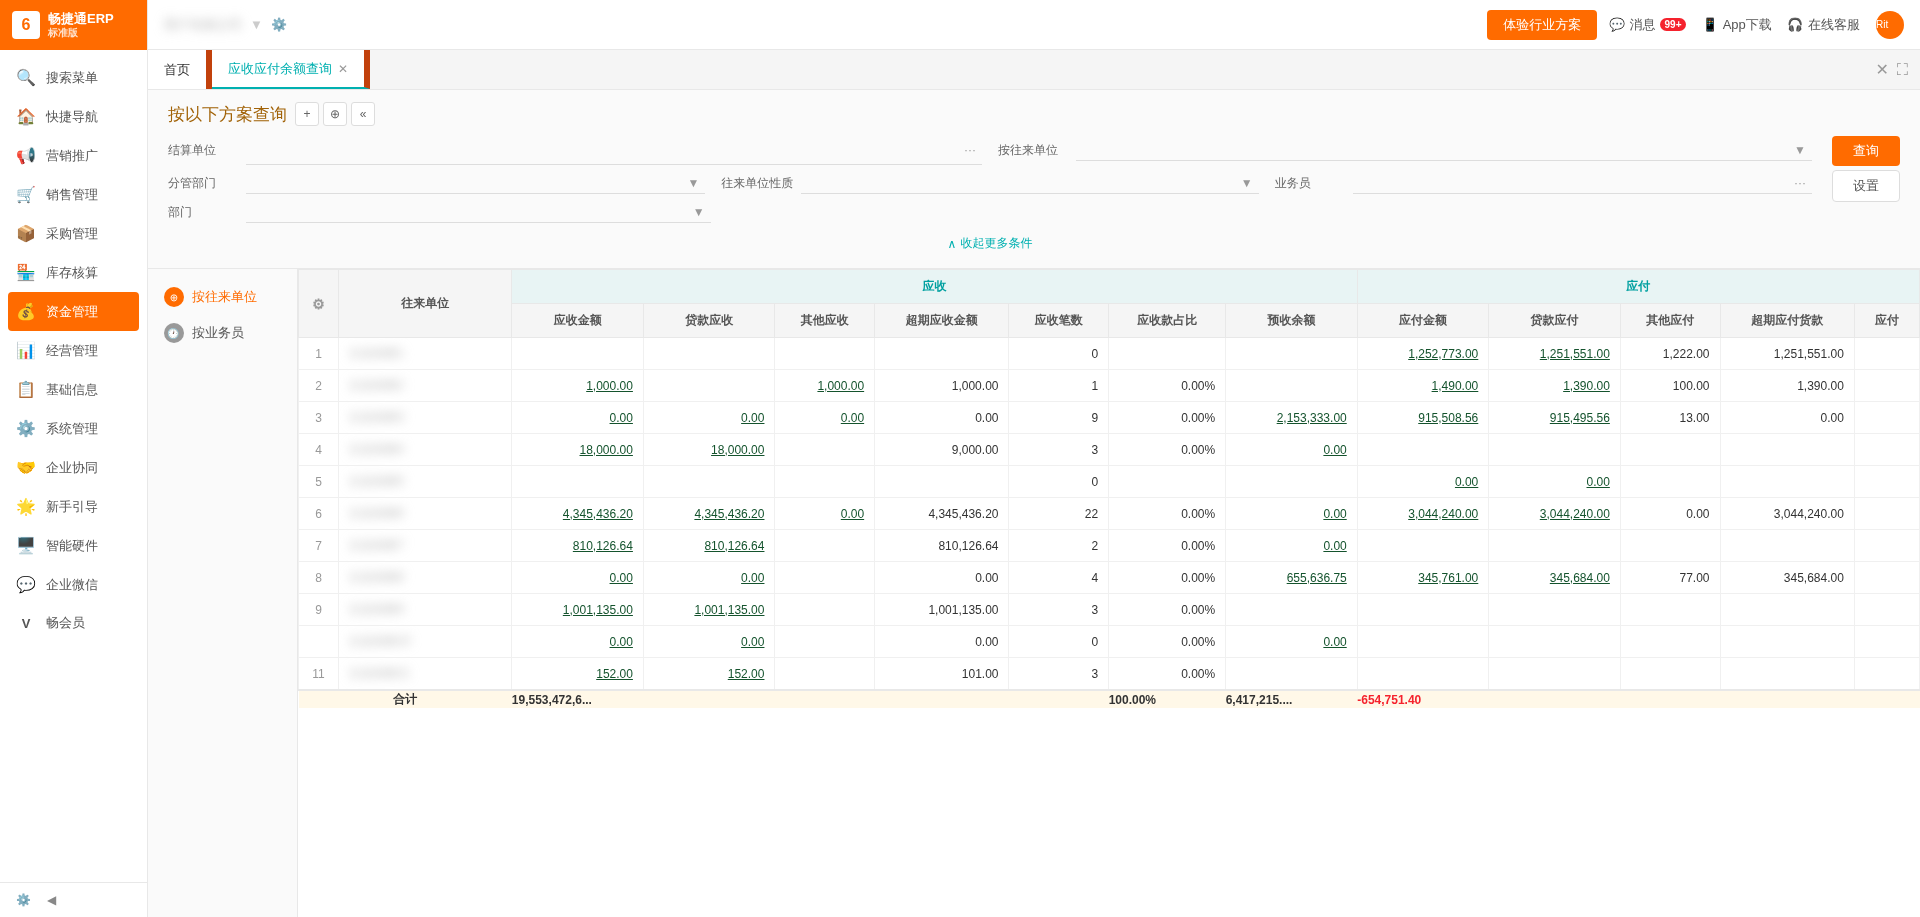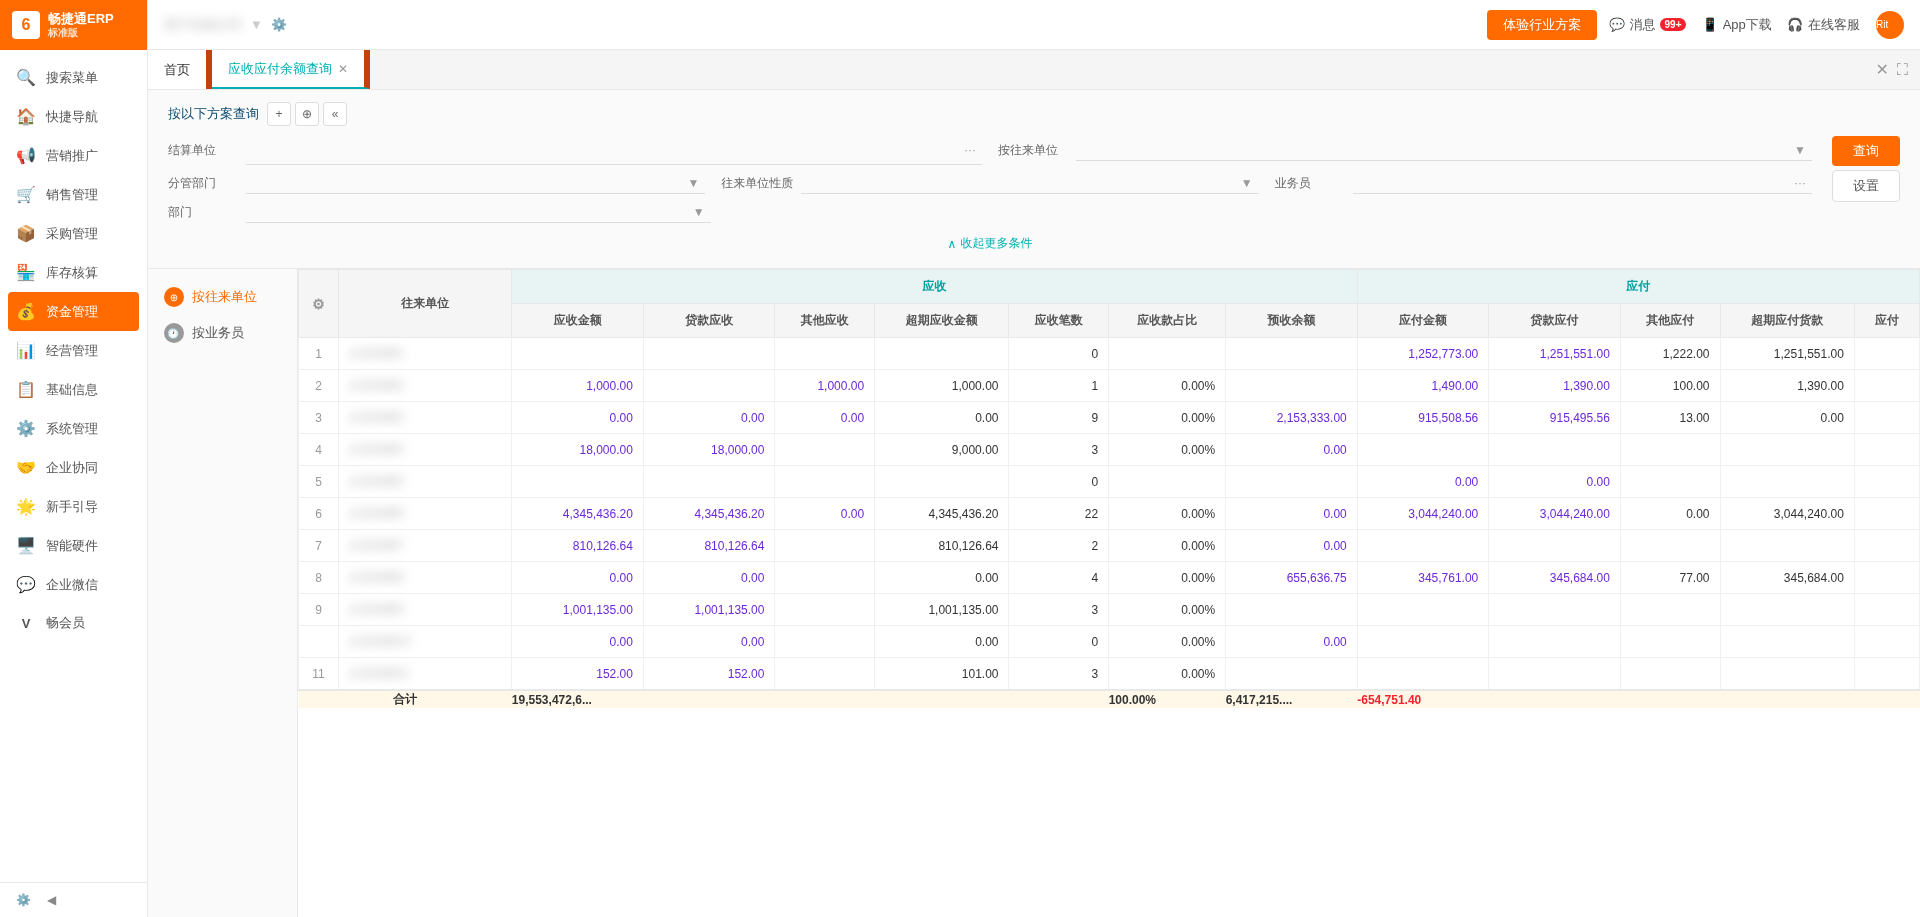--- a/index.html
+++ b/index.html
@@ -92,21 +92,21 @@
     }
     .page-title { font-size: 16px; font-weight: bold; color: #333; }
     .page-header-actions { display: flex; gap: 8px; }
     .action-btn {
       display: flex; align-items: center; gap: 4px; color: #00b0b0; cursor: pointer; font-size: 13px;
     }
 
     
     .search-area { padding: 12px 20px; background: #fafafa; border-bottom: 1px solid #e8e8e8; }
     .search-bar { display: flex; align-items: center; gap: 8px; margin-bottom: 10px; }
-    .search-label { color: #0c4a6e; font-size: 13px; }
+    .search-label { color: #a16207; font-size: 17px; }
     .search-btn-group { display: flex; gap: 4px; }
     .icon-btn { width: 24px; height: 24px; border: 1px solid #ddd; border-radius: 3px; cursor: pointer; display: flex; align-items: center; justify-content: center; background: white; color: #666; font-size: 12px; }
     .search-row { display: flex; align-items: center; gap: 16px; margin-bottom: 8px; }
     .search-field { display: flex; align-items: center; gap: 8px; flex: 1; }
     .field-label { color: #666; font-size: 12px; white-space: nowrap; min-width: 70px; }
     .field-input {
       flex: 1; border: none; border-bottom: 1px solid #ddd; padding: 4px 8px;
       font-size: 12px; color: #333; background: transparent; outline: none;
     }
     .field-dots { color: #999; cursor: pointer; }
@@ -130,21 +130,21 @@
     thead tr th {
       padding: 8px 10px; text-align: center; border: 1px solid #e8e8e8;
       color: #555; font-weight: 600; white-space: nowrap;
     }
     thead .group-header { background: #e8f4f4; color: #00a0a0; }
     tbody tr td {
       padding: 7px 10px; border: 1px solid #f0f0f0; text-align: right; white-space: nowrap;
     }
     tbody tr td:first-child { text-align: center; color: #999; }
     tbody tr td:nth-child(2) { text-align: left; color: #333; max-width: 150px; overflow: hidden; }
-    .cell-link { color: #6d28d9; cursor: pointer; }
+    .cell-link { color: #14532d; text-decoration: underline; cursor: pointer; }
     .tfoot-row { background: #fff8e8; font-weight: bold; }
     .tfoot-row td { border-top: 2px solid #e8e8e8; }
     .settings-icon { color: #999; cursor: pointer; font-size: 14px; }
     .blurred { filter: blur(4px); user-select: none; color: transparent; text-shadow: 0 0 6px #aaa; }
 
     .query-btn { background: #ff6b00; color: white; border: none; padding: 6px 20px; border-radius: 4px; cursor: pointer; font-size: 13px; }
     .set-btn { background: white; color: #555; border: 1px solid #ddd; padding: 6px 20px; border-radius: 4px; cursor: pointer; font-size: 13px; margin-top: 4px; }
     .query-actions { display: flex; flex-direction: column; gap: 0; }
 
     .gear-cell { display: flex; align-items: center; justify-content: center; }

